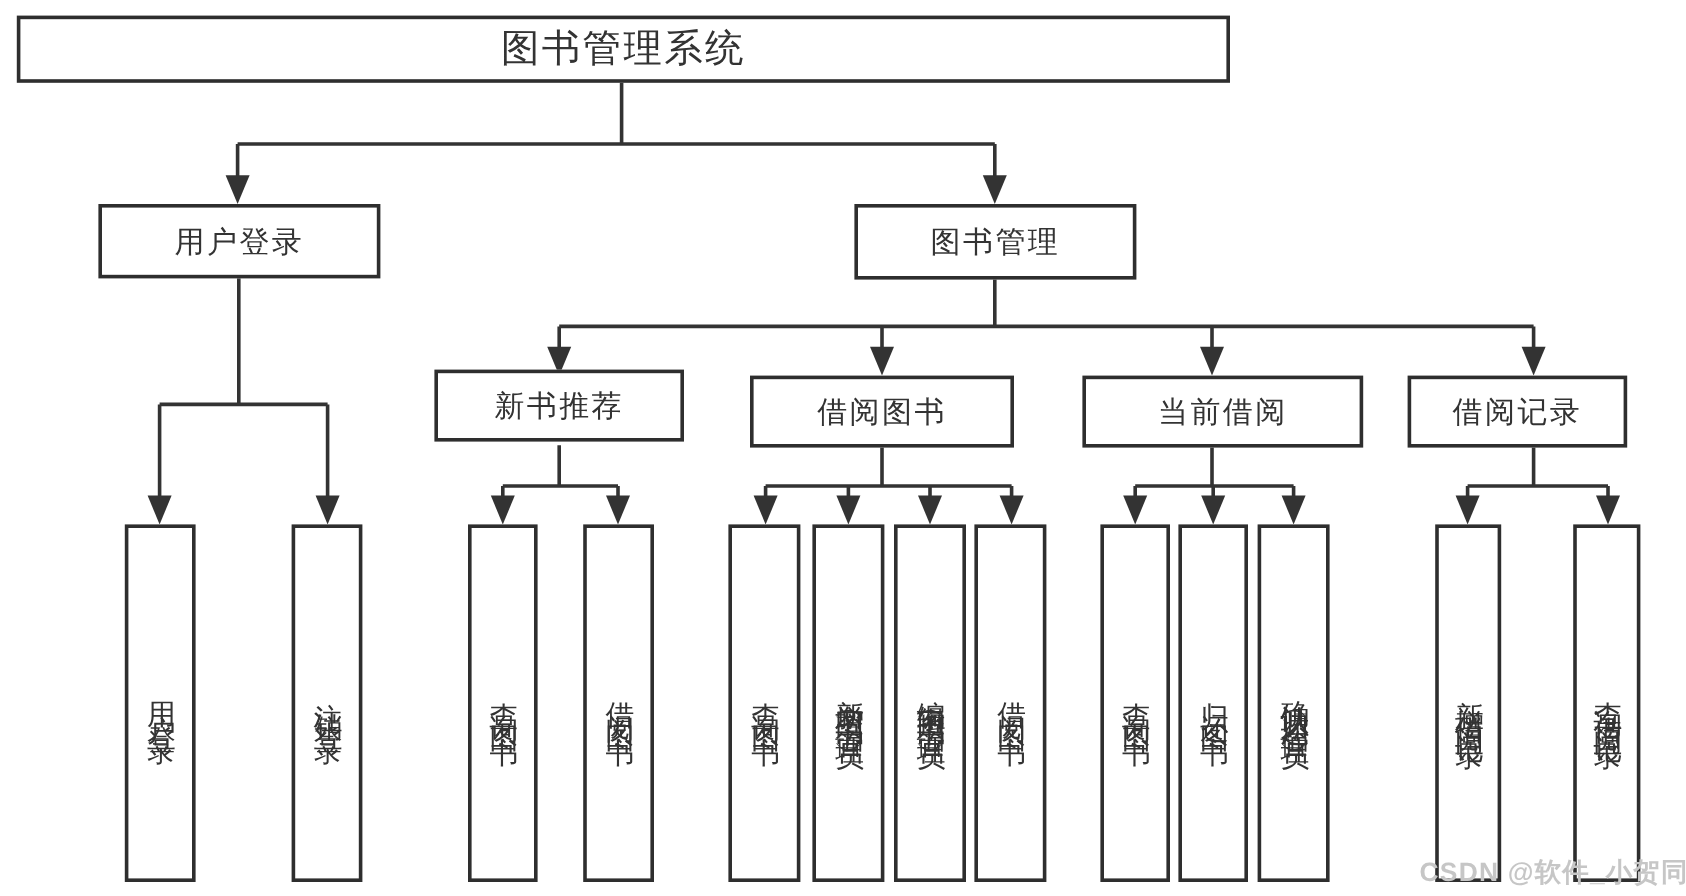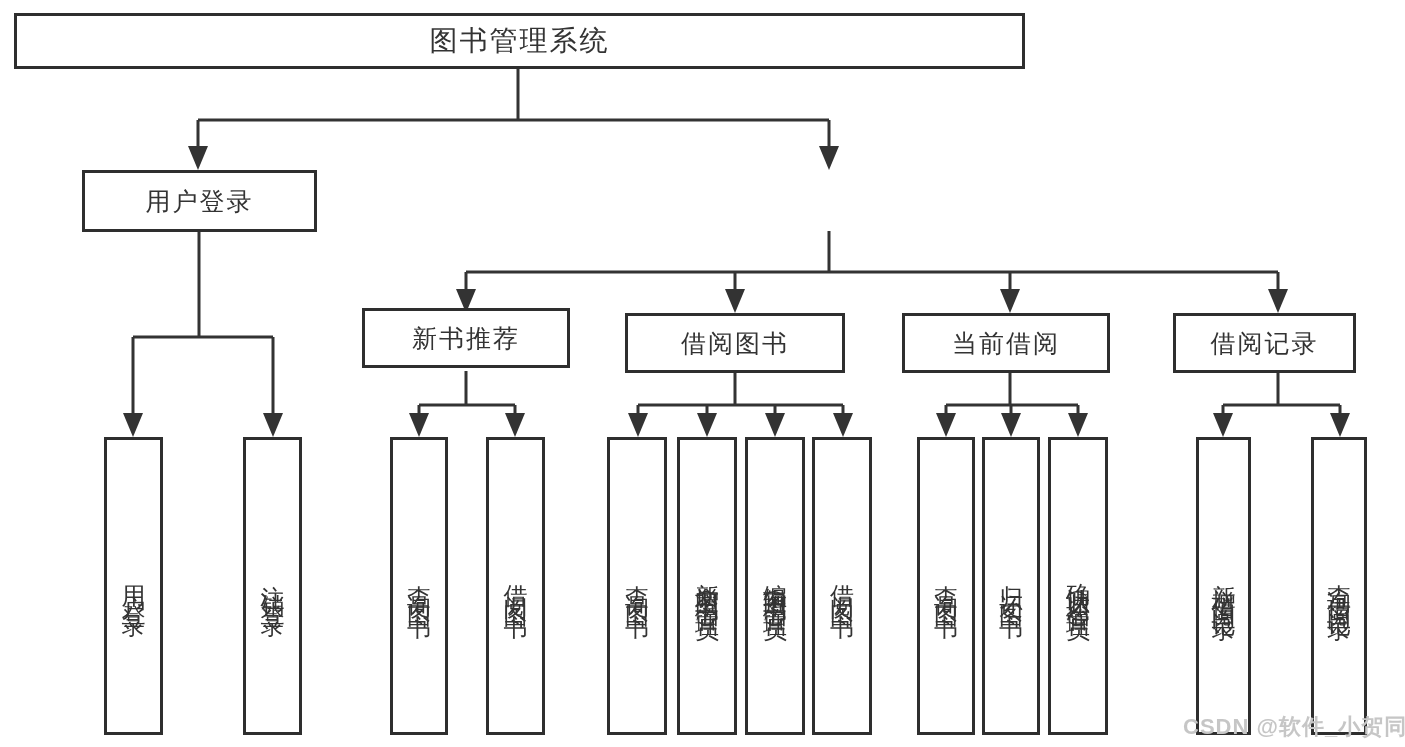--- a/index.html
+++ b/index.html
@@ -6,21 +6,21 @@
   .canvas{
     position:relative;width:1405px;height:747px;background:#ffffff;
     font-family:"Liberation Sans","DejaVu Sans",sans-serif;color:#333333;overflow:hidden;
   }
   svg.connectors{position:absolute;left:0;top:0;width:1405px;height:747px;}
   .node{
     position:absolute;box-sizing:border-box;background:#ffffff;
     border:3px solid #2e2e2e;display:flex;align-items:center;justify-content:center;
   }
   .hnode{font-size:25px;letter-spacing:2px;white-space:nowrap;}
-  .root-node{font-size:28px;align-items:center;}
+  .root-node{font-size:32px;align-items:center;}
   .vnode span{
     writing-mode:vertical-rl;text-orientation:mixed;
     font-size:24px;letter-spacing:10px;line-height:1;
   }
   .vnode.mid span{letter-spacing:7px;}
   .vnode.tight span{letter-spacing:5px;}
   .watermark{
     position:absolute;left:1183px;top:712px;z-index:5;
     font-size:22px;font-weight:bold;color:#c6c6c6;letter-spacing:1px;white-space:nowrap;
   }
@@ -63,28 +63,31 @@
     </g>
   </svg>
 
   <div class="node hnode root-node" style="left:14px;top:13px;width:1011px;height:56px">
     <span>图书管理系统</span>
   </div>
 
   <div class="node hnode" style="left:82px;top:170px;width:235px;height:62px">
     <span>用户登录</span>
   </div>
+  <div class="node hnode" style="left:712px;top:170px;width:235px;height:63px">
+    <span>图书管理</span>
+  </div>
 
   <div class="node hnode" style="left:362px;top:308px;width:208px;height:60px">
     <span>新书推荐</span>
   </div>
   <div class="node hnode" style="left:625px;top:313px;width:220px;height:60px">
     <span>借阅图书</span>
   </div>
-  <div class="node hnode" style="left:902px;top:313px;width:208px;height:60px">
+  <div class="node hnode" style="left:902px;top:313px;width:234px;height:60px">
     <span>当前借阅</span>
   </div>
   <div class="node hnode" style="left:1173px;top:313px;width:183px;height:60px">
     <span>借阅记录</span>
   </div>
 
   <div class="node vnode" style="left:104px;top:437px;width:59px;height:298px">
     <span>用户登录</span>
   </div>
   <div class="node vnode" style="left:243px;top:437px;width:59px;height:298px">

